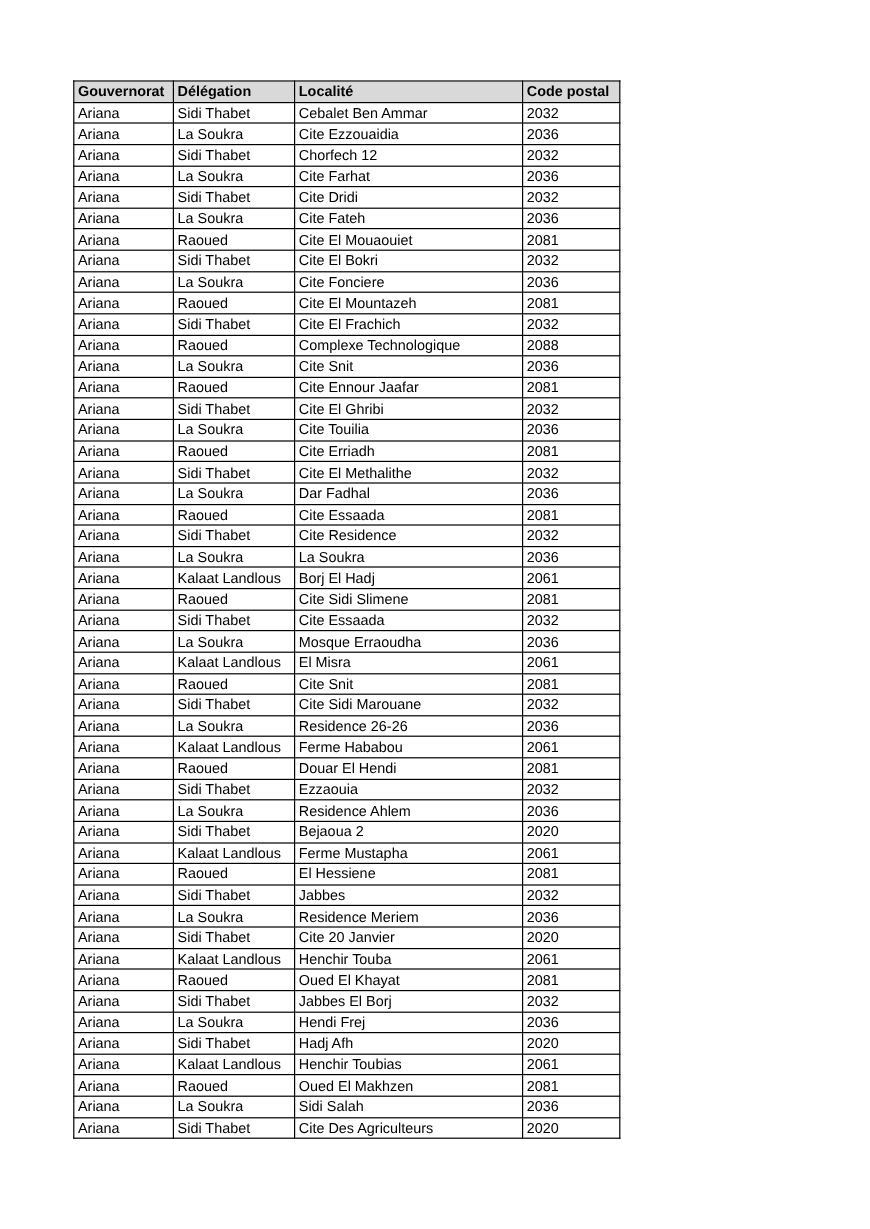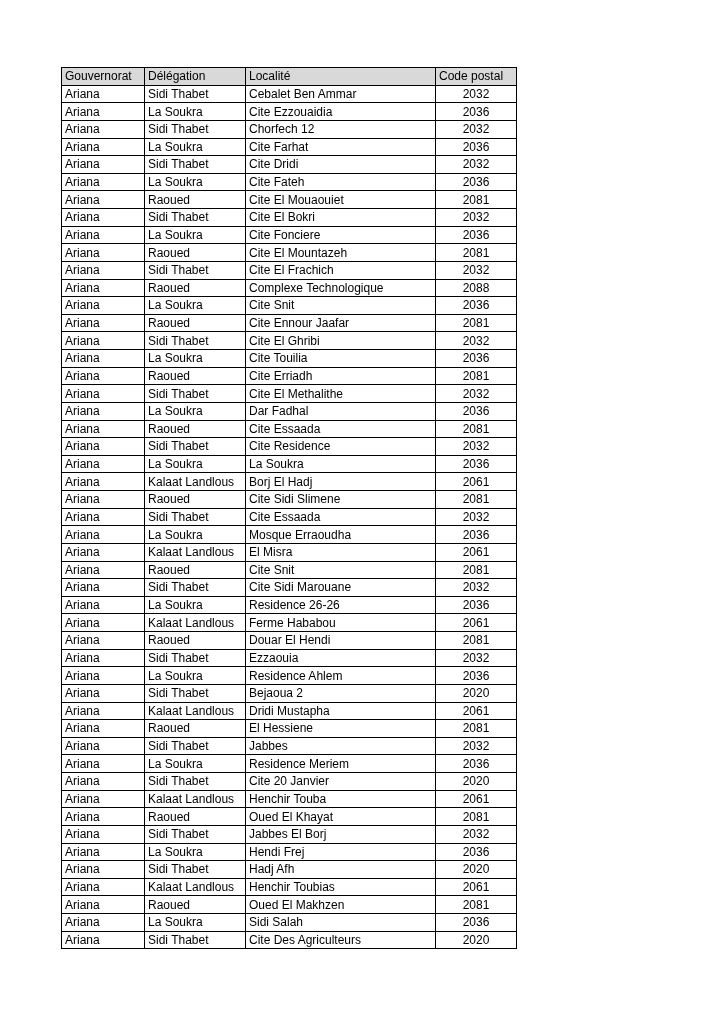--- a/index.html
+++ b/index.html
@@ -42,23 +42,23 @@
     padding: 0 3px;
     font-size: 12px;
     line-height: 16px;
     vertical-align: middle;
     white-space: nowrap;
     overflow: hidden;
     text-align: left;
   }
   table.postal-table th {
     background: var(--header-bg);
-    font-weight: normal;
-  }
-  table.postal-table td.num { text-align: center; }
+    font-weight: bold;
+  }
+  table.postal-table td.num { text-align: left; }
 </style>
 </head>
 <body>
 
 <div class="page">
   <table class="postal-table">
     <colgroup>
       <col class="c-gouvernorat">
       <col class="c-delegation">
       <col class="c-localite">
@@ -279,21 +279,21 @@
         </tr>
         <tr>
           <td>Ariana</td>
           <td>Sidi Thabet</td>
           <td>Bejaoua 2</td>
           <td class="num">2020</td>
         </tr>
         <tr>
           <td>Ariana</td>
           <td>Kalaat Landlous</td>
-          <td>Dridi Mustapha</td>
+          <td>Ferme Mustapha</td>
           <td class="num">2061</td>
         </tr>
         <tr>
           <td>Ariana</td>
           <td>Raoued</td>
           <td>El Hessiene</td>
           <td class="num">2081</td>
         </tr>
         <tr>
           <td>Ariana</td>

